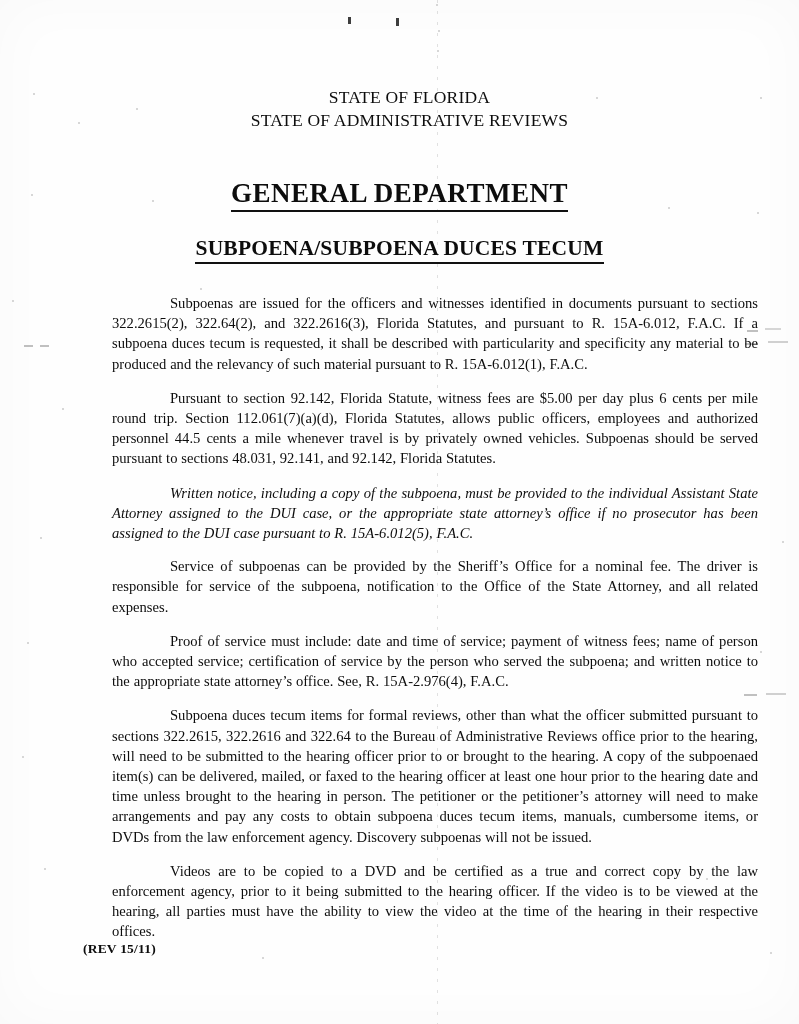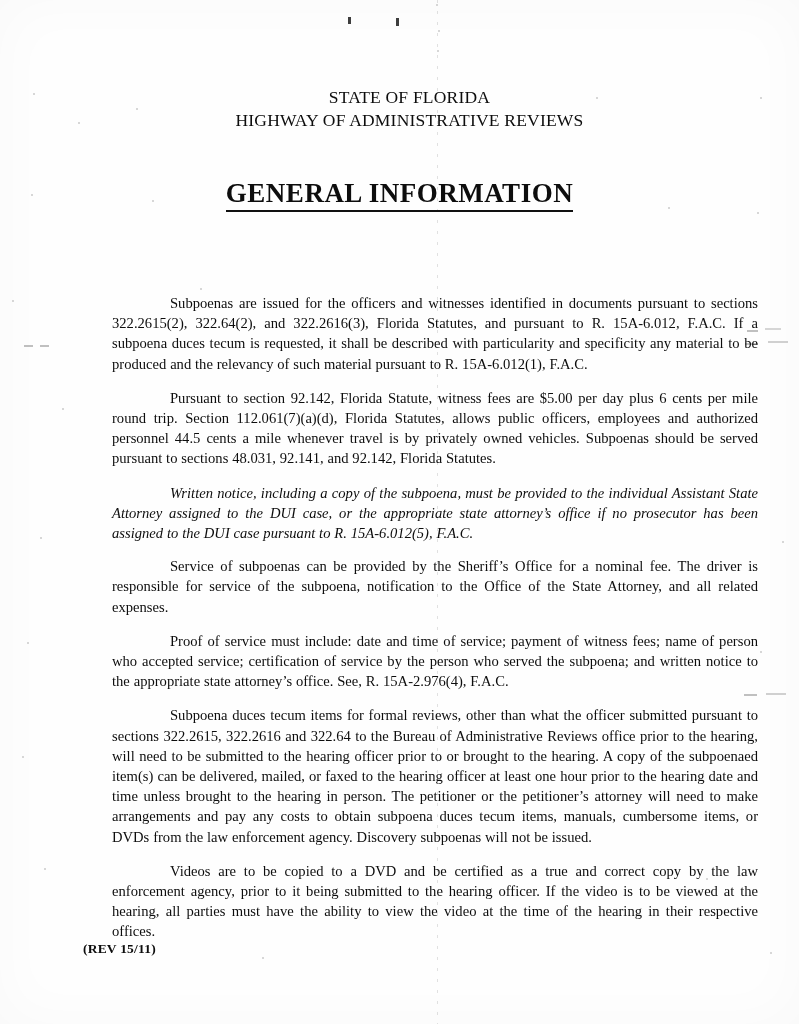--- a/index.html
+++ b/index.html
@@ -179,26 +179,29 @@
     <div class="margin-dash" style="left:745px; top:343px; width:13px;"></div>
     <div class="margin-dash" style="left:768px; top:341px; width:20px; opacity:0.4;"></div>
     <div class="margin-dash" style="left:24px; top:345px; width:9px;"></div>
     <div class="margin-dash" style="left:40px; top:345px; width:9px;"></div>
     <div class="margin-dash" style="left:744px; top:694px; width:13px;"></div>
     <div class="margin-dash" style="left:766px; top:693px; width:20px; opacity:0.4;"></div>
   </div>
 
   <div class="doc-header">
     <div class="hline">STATE OF FLORIDA</div>
-    <div class="hline">HIGHWAY OF ADMINISTRATIVE REVIEWS</div>
+    <div class="hline">STATE OF ADMINISTRATIVE REVIEWS</div>
   </div>
 
   <div class="title-block">
     <div>
-      <span class="title-main">GENERAL INFORMATION</span>
+      <span class="title-main">GENERAL DEPARTMENT</span>
+    </div>
+    <div class="title-sub-wrap">
+      <span class="title-sub">SUBPOENA/SUBPOENA DUCES TECUM</span>
     </div>
   </div>
 
   <div class="body-text">
     <p class="para">Subpoenas are issued for the officers and witnesses identified in documents pursuant to sections 322.2615(2), 322.64(2), and 322.2616(3), Florida Statutes, and pursuant to R. 15A-6.012, F.A.C.  If a subpoena duces tecum is requested, it shall be described with particularity and specificity any material to be produced and the relevancy of such material pursuant to R. 15A-6.012(1), F.A.C.</p>
     <p class="para">Pursuant to section 92.142, Florida Statute, witness fees are $5.00 per day plus 6 cents per mile round trip.  Section 112.061(7)(a)(d), Florida Statutes, allows public officers, employees and authorized personnel 44.5 cents a mile whenever travel is by privately owned vehicles.  Subpoenas should be served pursuant to sections 48.031, 92.141, and 92.142, Florida Statutes.</p>
     <p class="para tight-gap">Written notice, including a copy of the subpoena, must be provided to the individual Assistant State Attorney assigned to the DUI case, or the appropriate state attorney’s office if no prosecutor has been assigned to the DUI case pursuant to R. 15A-6.012(5), F.A.C.</p>
     <p class="para">Service of subpoenas can be provided by the Sheriff’s Office for a nominal fee.  The driver is responsible for service of the subpoena, notification to the Office of the State Attorney, and all related expenses.</p>
     <p class="para">Proof of service must include: date and time of service; payment of witness fees; name of person who accepted service; certification of service by the person who served the subpoena; and written notice to the appropriate state attorney’s office.  See, R. 15A-2.976(4), F.A.C.</p>
     <p class="para">Subpoena duces tecum items for formal reviews, other than what the officer submitted pursuant to sections 322.2615, 322.2616 and 322.64 to the Bureau of Administrative Reviews office prior to the hearing, will need to be submitted to the hearing officer prior to or brought to the hearing.  A copy of the subpoenaed item(s) can be delivered, mailed, or faxed to the hearing officer at least one hour prior to the hearing date and time unless brought to the hearing in person.  The petitioner or the petitioner’s attorney will need to make arrangements and pay any costs to obtain subpoena duces tecum items, manuals, cumbersome items, or DVDs from the law enforcement agency.  Discovery subpoenas will not be issued.</p>

